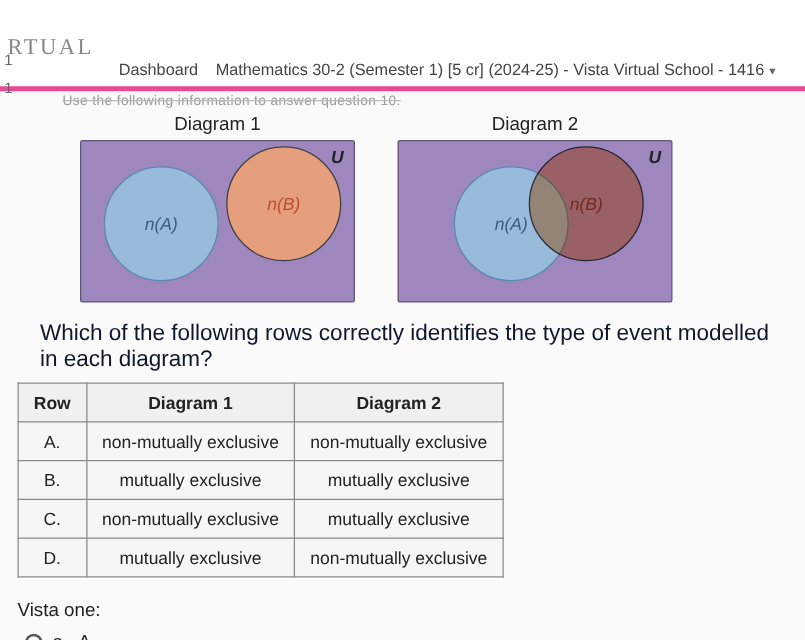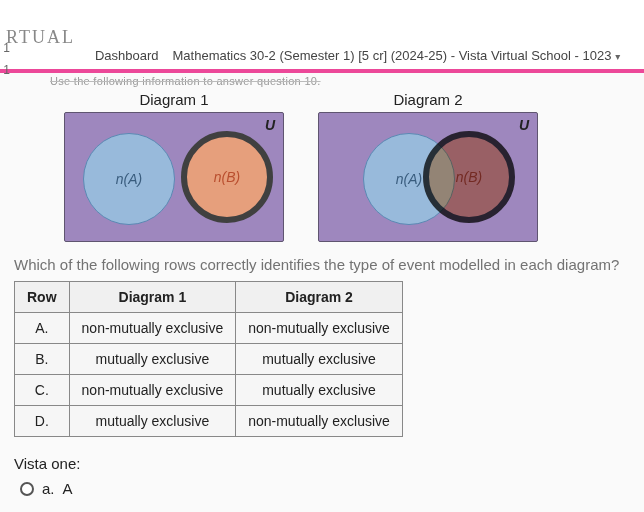--- a/index.html
+++ b/index.html
@@ -65,31 +65,31 @@
     display:flex; align-items:center; justify-content:center;
     font-style: italic; font-size: 14px; text-align: center;
   }
   .cA {
     left: 18px; top: 20px;
     background: rgba(150,195,225,.85);
     border: 1px solid #5b88b3;
     color: #3a5d7e;
   }
   .cB {
-    left: 116px; top: 18px;
+    left: 116px; top: 4px;
     background: rgba(245,165,110,.82);
-    border: 6px solid #404040;
+    border: 1px solid #404040;
     color: #b94e2e;
   }
   .venn.overlap .cA { left: 44px; }
   .venn.overlap .cB { left: 104px; mix-blend-mode: multiply; }
   .question {
-    margin: 14px 10px 8px 14px;
-    font-size: 15px;
-    color:#737373;
+    margin: 14px 10px 8px 32px;
+    font-size: 18px;
+    color:#0f172a;
   }
   table.optgrid {
     border-collapse: collapse;
     margin: 2px 0 0 14px;
     font-size: 14px;
     background: #fff;
   }
   table.optgrid th, table.optgrid td {
     border: 1px solid #888;
     padding: 7px 12px;
@@ -127,21 +127,21 @@
 
 <div class="left-stub">
   <div>1</div>
   <div>1</div>
 </div>
 
 <div class="topbar">
   <span class="brand">RTUAL</span>
   <span class="crumb">Dashboard</span>
   <span class="crumb long">
-    <span>Mathematics 30-2 (Semester 1) [5 cr] (2024-25) - Vista Virtual School - 1023</span><span class="chev">▾</span>
+    <span>Mathematics 30-2 (Semester 1) [5 cr] (2024-25) - Vista Virtual School - 1416</span><span class="chev">▾</span>
   </span>
 </div>
 
 <div class="instruction">Use the following information to answer question 10.</div>
 
 <div class="diagrams">
   <div class="diag-col">
     <div class="diag-title">Diagram 1</div>
     <div class="venn">
       <span class="u-label">U</span>

